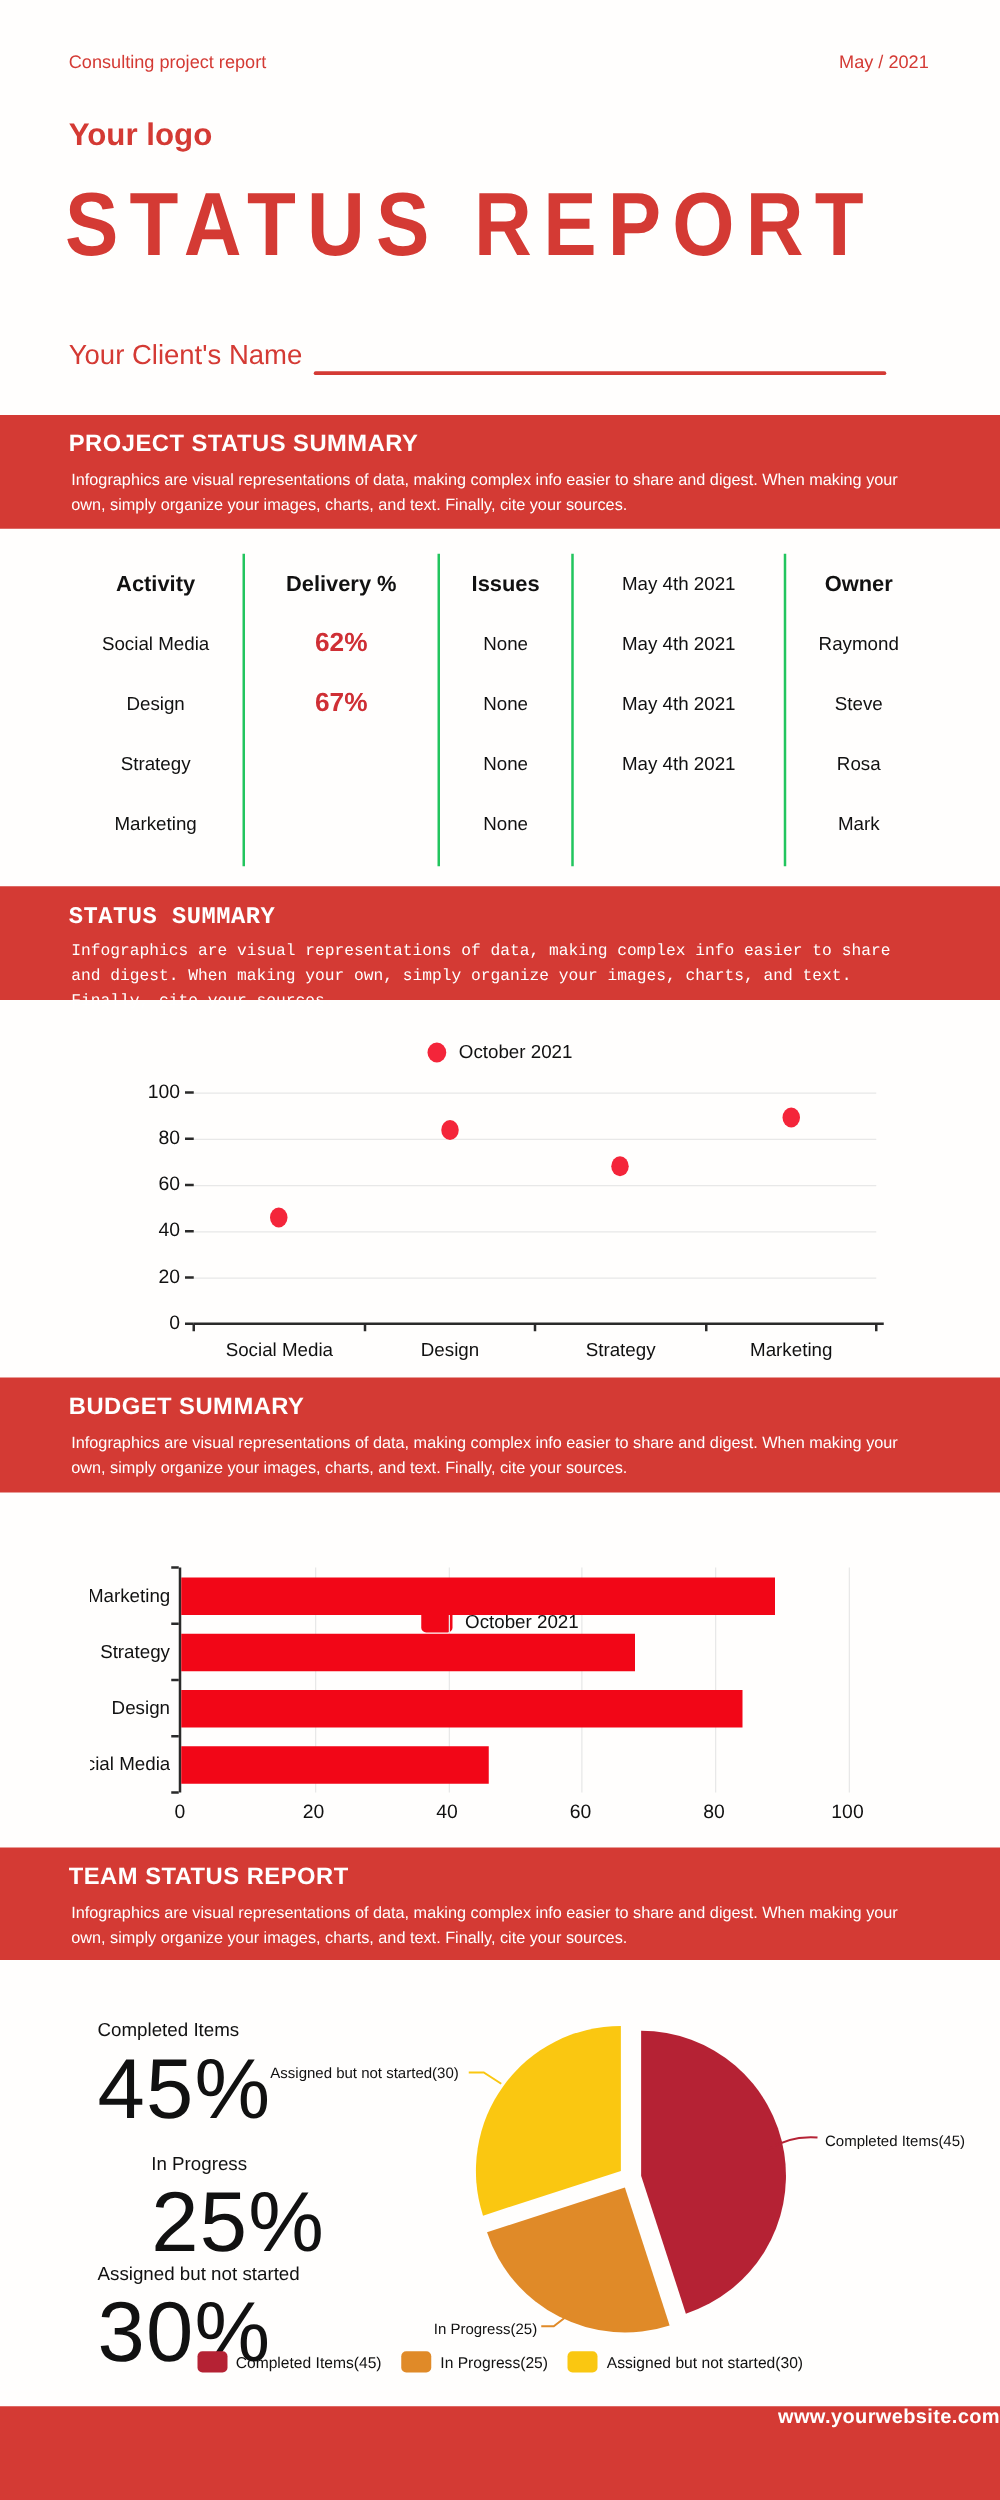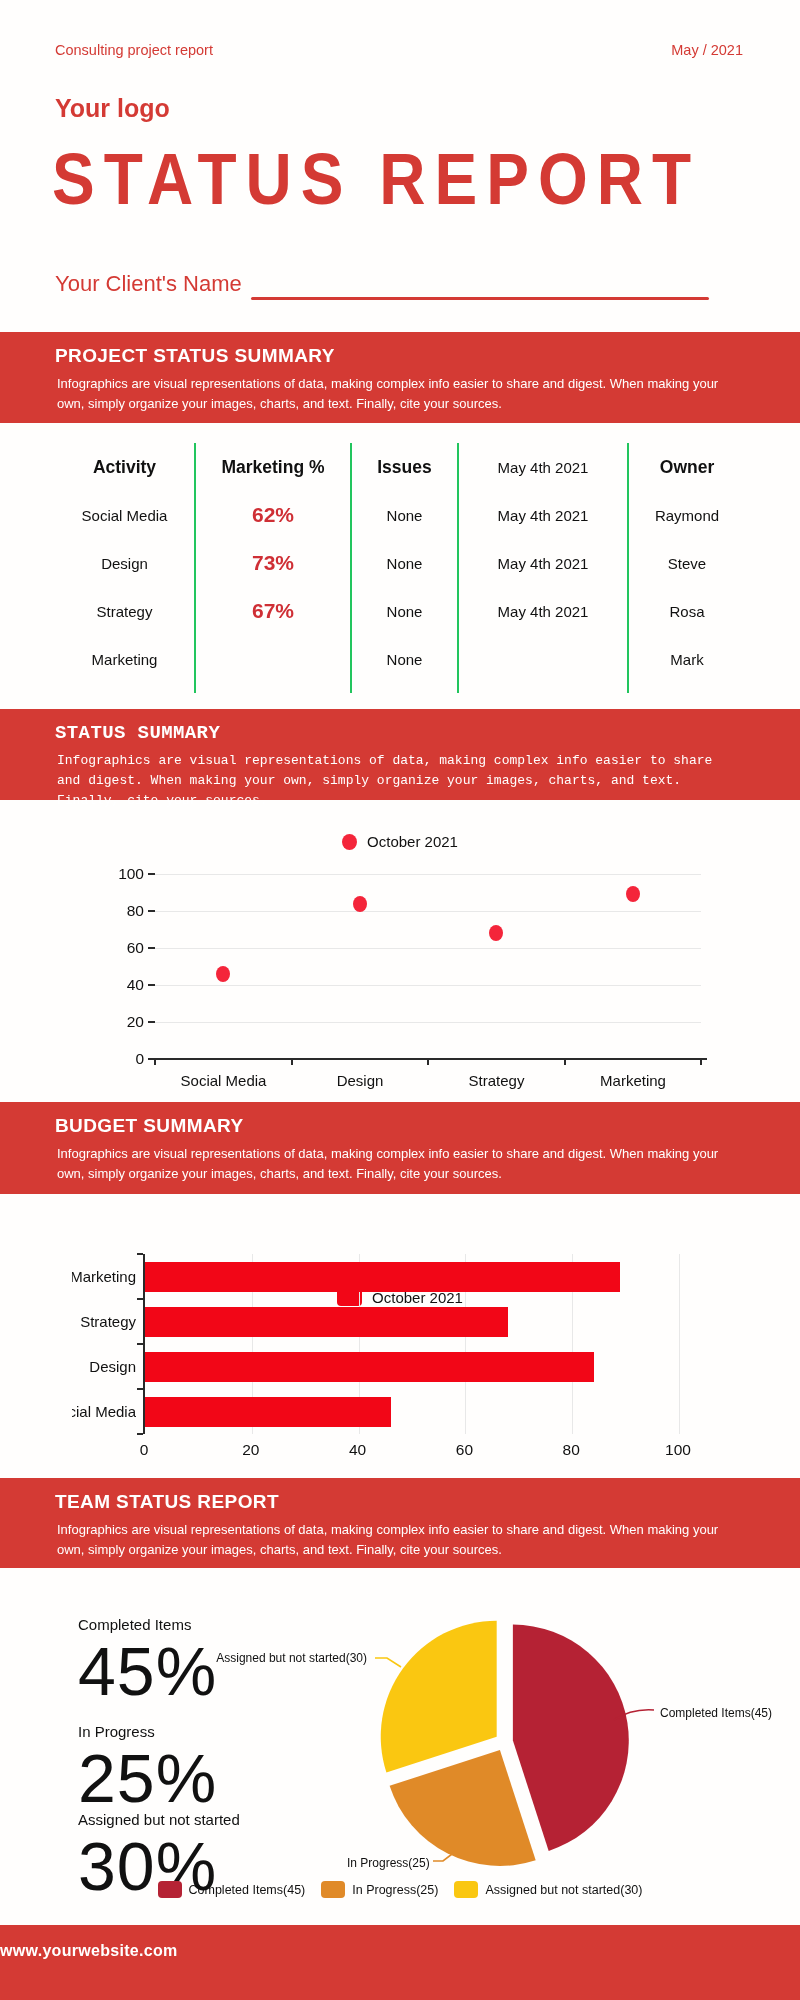--- a/index.html
+++ b/index.html
@@ -76,22 +76,22 @@
   #callout-assigned  { left:180px; top:83px;  width:187px; text-align:right; }
   #callout-completed { left:660px; top:138px; }
   #callout-progress  { left:347px; top:288px; }
   #pie-legend { position:absolute; top:313px; left:0; width:100%; display:flex;
                 justify-content:center; align-items:center; gap:16px; font-size:12.5px; }
   .lg-swatch { width:24px; height:17px; border-radius:4px; }
   .lg-item { display:flex; align-items:center; gap:7px; }
 
   
   #footer { top:1925px; left:0; width:800px; height:75px; box-sizing:border-box;
-            background:var(--red,#D43A34); color:#fff; display:flex; justify-content:flex-start;
-            padding-top:17px; font-weight:bold; font-size:16px; letter-spacing:.3px; }
+            background:var(--red,#D43A34); color:#fff; display:flex; justify-content:flex-end;
+            font-weight:bold; font-size:16px; letter-spacing:.3px; }
 </style>
 </head>
 <body>
 
 <div class="page">
 
   <div class="abs" id="meta">
     <span>Consulting project report</span>
     <span>May / 2021</span>
   </div>
@@ -111,23 +111,22 @@
 
   <div class="abs" id="status-table">
       <div class="tcol">
         <div class="tcell thead">Activity</div>
         <div class="tcell">Social Media</div>
         <div class="tcell">Design</div>
         <div class="tcell">Strategy</div>
         <div class="tcell">Marketing</div>
       </div>
       <div class="tcol">
-        <div class="tcell thead">Marketing %</div>
+        <div class="tcell thead">Delivery %</div>
         <div class="tcell tpct">62%</div>
-        <div class="tcell tpct">73%</div>
         <div class="tcell tpct">67%</div>
       </div>
       <div class="tcol">
         <div class="tcell thead">Issues</div>
         <div class="tcell">None</div>
         <div class="tcell">None</div>
         <div class="tcell">None</div>
         <div class="tcell">None</div>
       </div>
       <div class="tcol">
@@ -231,21 +230,21 @@
   <div class="banner" style="top:1478px;height:90px;">
     <h2>TEAM STATUS REPORT</h2>
     <p>Infographics are visual representations of data, making complex info easier to share and digest. When making your own, simply organize your images, charts, and text. Finally, cite your sources.</p>
   </div>
 
   <div class="abs" id="team">
     <div class="stat" style="top:48px;">
       <div class="stat-label">Completed Items</div>
       <div class="stat-value">45%</div>
     </div>
-    <div class="stat" style="top:155px;">
+    <div class="stat" style="top:155px;margin-left:43px;">
       <div class="stat-label">In Progress</div>
       <div class="stat-value">25%</div>
     </div>
     <div class="stat" style="top:243px;">
       <div class="stat-label">Assigned but not started</div>
       <div class="stat-value">30%</div>
     </div>
 
     <svg id="pie-svg" width="260" height="260" viewBox="0 0 260 260">
         <path d="M130,130 L130.0,14.0 A116,116 0 0 1 165.8,240.3 Z" fill="#B52234" transform="translate(8.9,-1.4)">

